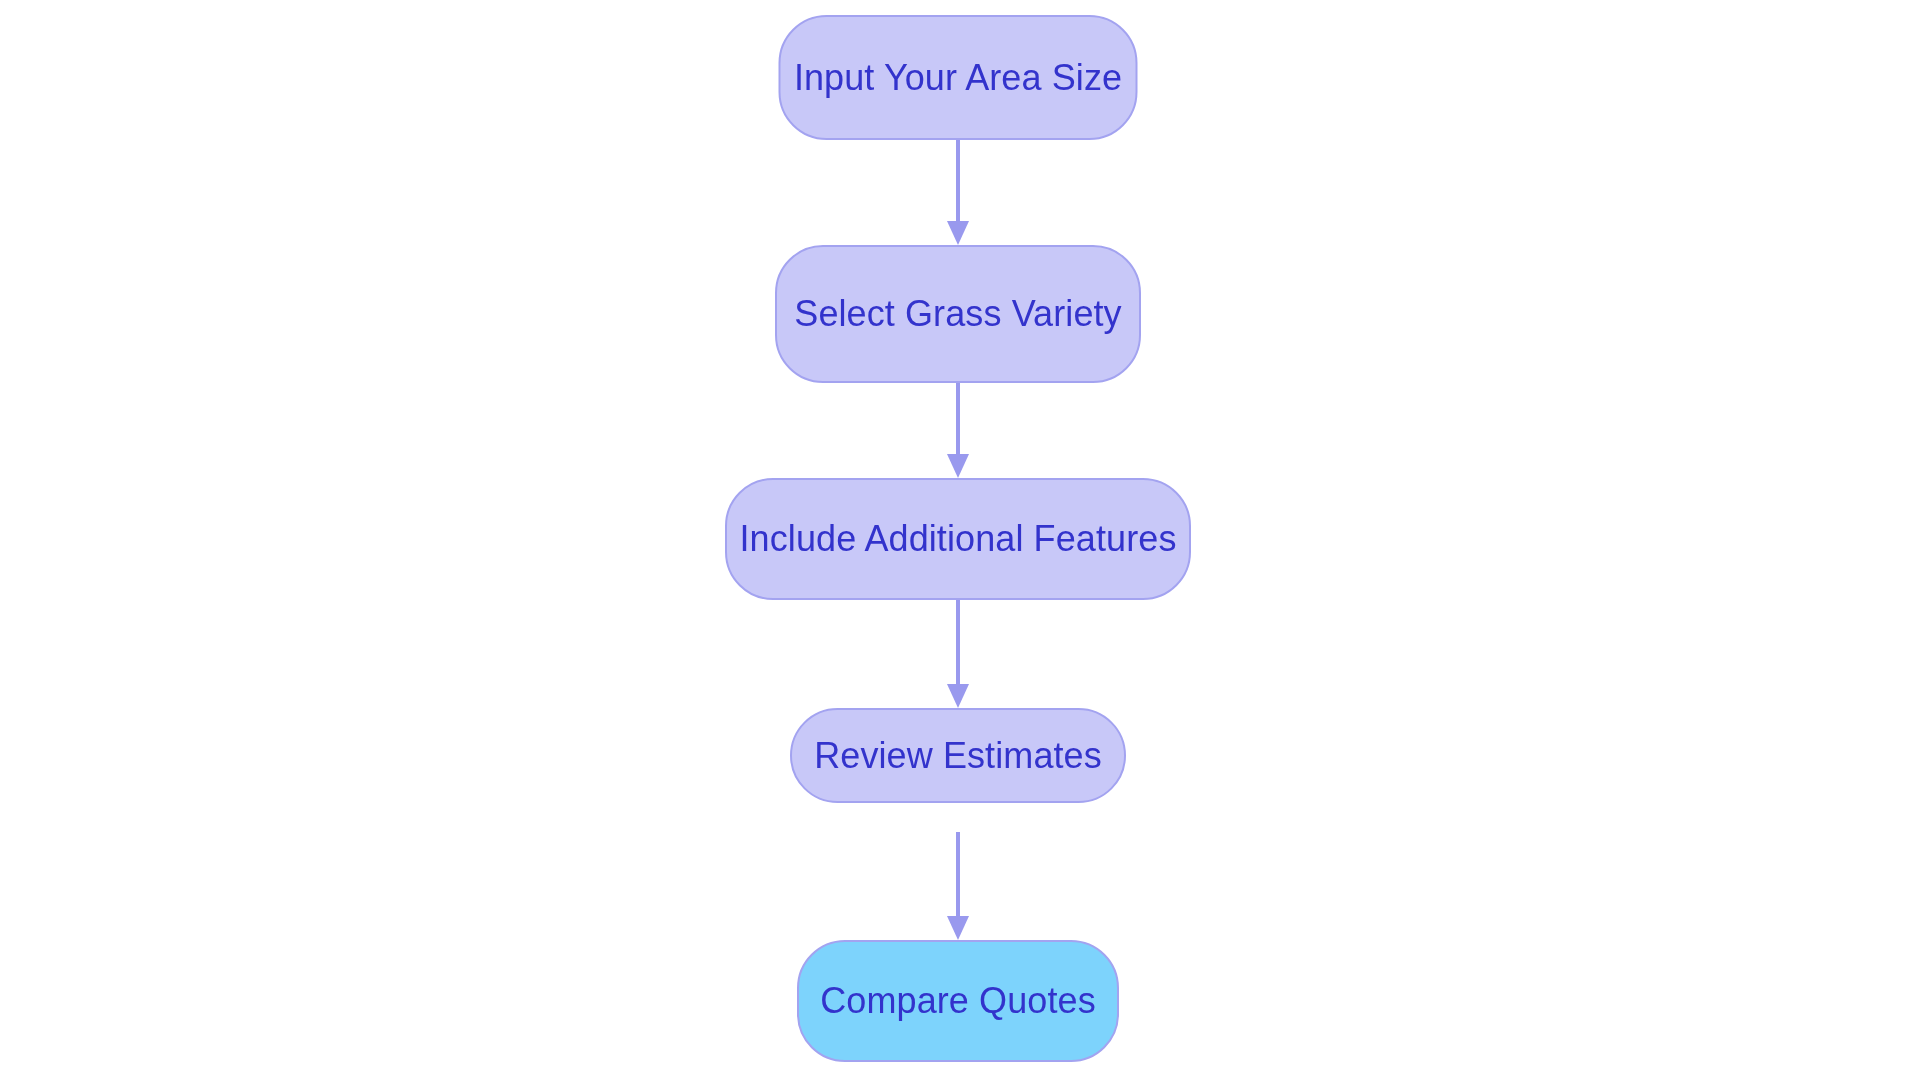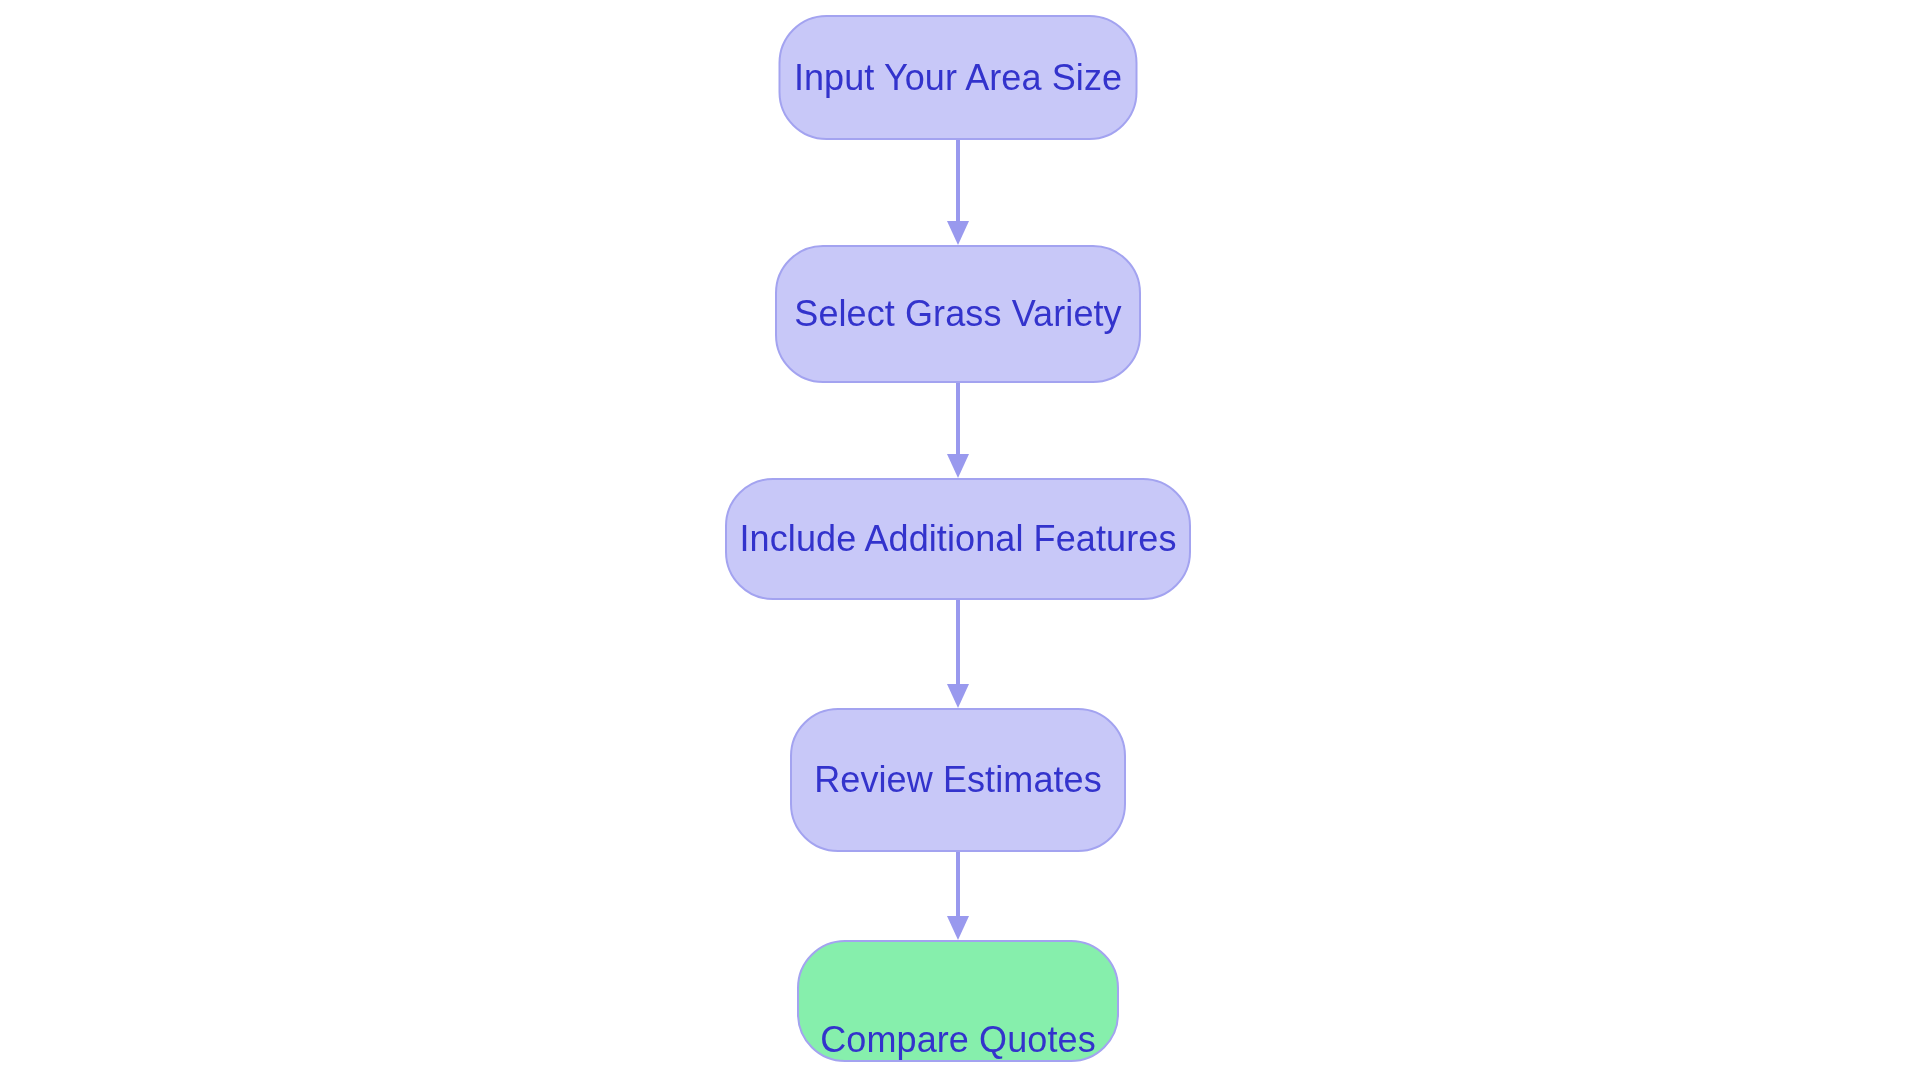--- a/index.html
+++ b/index.html
@@ -85,21 +85,21 @@
   <div id="node-layer">
       <div class="flow-node" style="left: 958px; top: 15px; width: 359px; height: 125px; background: rgb(200, 200, 248); border-color: rgb(163, 163, 240); border-width: 2px; border-radius: 48px;">
         <span class="flow-node-label" style="color: rgb(51, 51, 204); font-size: 36px;">Input Your Area Size</span>
       </div>
       <div class="flow-node" style="left: 958px; top: 245px; width: 366px; height: 138px; background: rgb(200, 200, 248); border-color: rgb(163, 163, 240); border-width: 2px; border-radius: 48px;">
         <span class="flow-node-label" style="color: rgb(51, 51, 204); font-size: 36px;">Select Grass Variety</span>
       </div>
       <div class="flow-node" style="left: 958px; top: 478px; width: 466px; height: 122px; background: rgb(200, 200, 248); border-color: rgb(163, 163, 240); border-width: 2px; border-radius: 48px;">
         <span class="flow-node-label" style="color: rgb(51, 51, 204); font-size: 36px;">Include Additional Features</span>
       </div>
-      <div class="flow-node" style="left: 958px; top: 708px; width: 336px; height: 144px; background: rgb(200, 200, 248); border-color: rgb(163, 163, 240); border-width: 2px; border-radius: 48px;">
+      <div class="flow-node" style="left: 958px; top: 708px; width: 336px; height: 95px; background: rgb(200, 200, 248); border-color: rgb(163, 163, 240); border-width: 2px; border-radius: 48px;">
         <span class="flow-node-label" style="color: rgb(51, 51, 204); font-size: 36px;">Review Estimates</span>
       </div>
-      <div class="flow-node" style="left: 958px; top: 940px; width: 322px; height: 122px; background: #86efac; border-color: rgb(163, 163, 240); border-width: 2px; border-radius: 48px; align-items: flex-end;">
+      <div class="flow-node" style="left: 958px; top: 940px; width: 322px; height: 122px; background: #7dd3fc; border-color: rgb(163, 163, 240); border-width: 2px; border-radius: 48px;">
         <span class="flow-node-label" style="color: rgb(51, 51, 204); font-size: 36px;">Compare Quotes</span>
       </div>
     </div>
 
 </div>
 
 </body></html>

